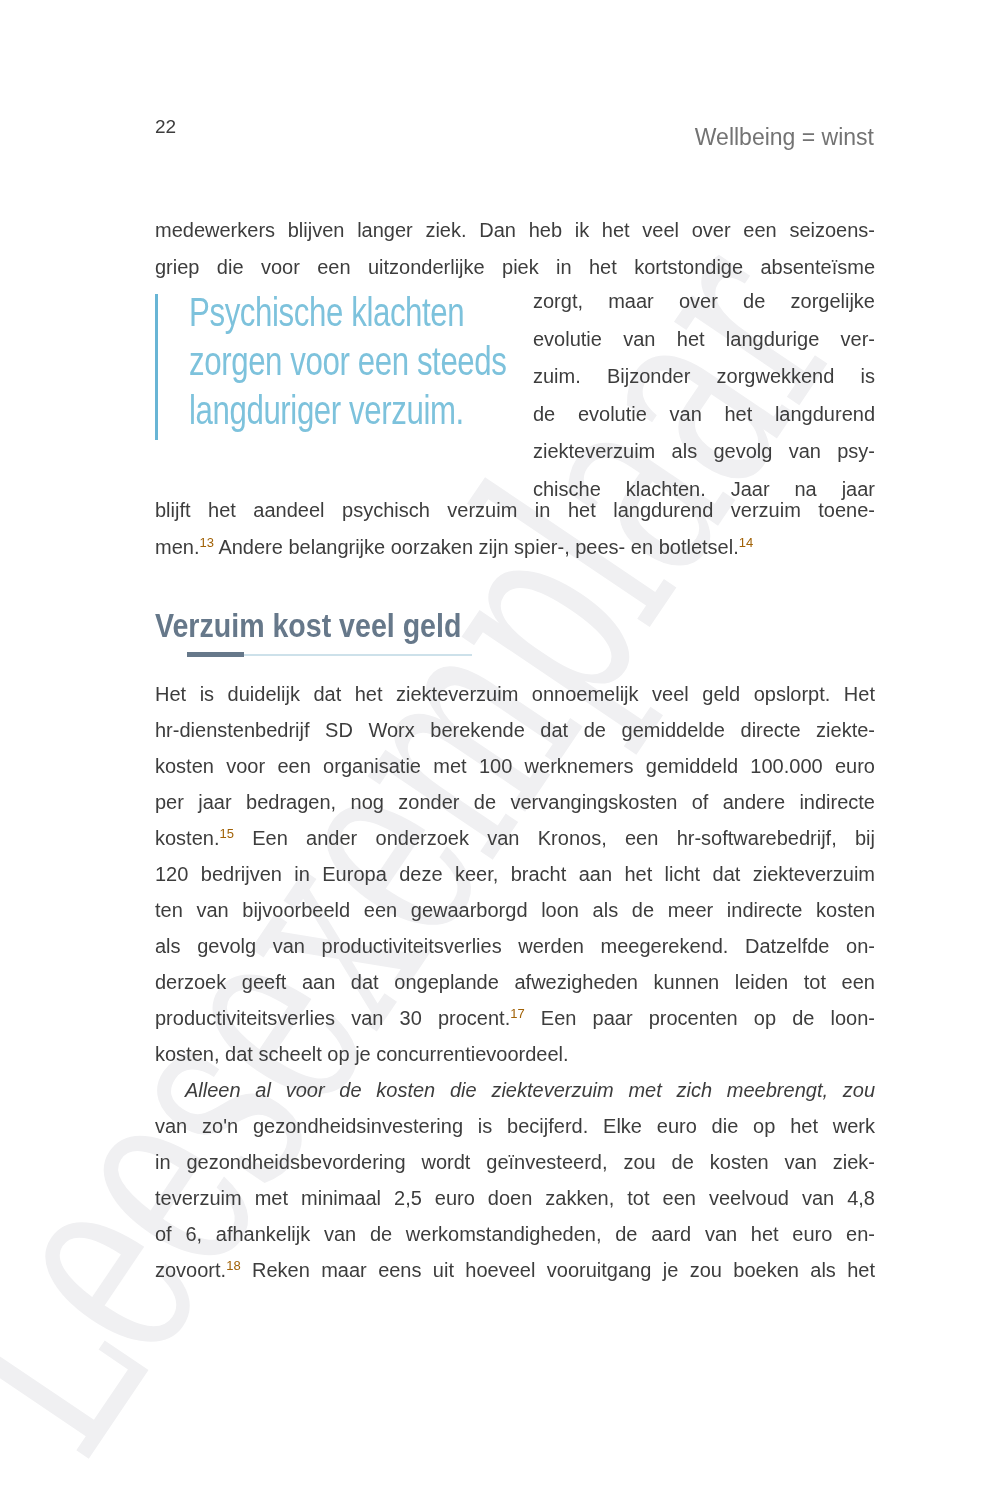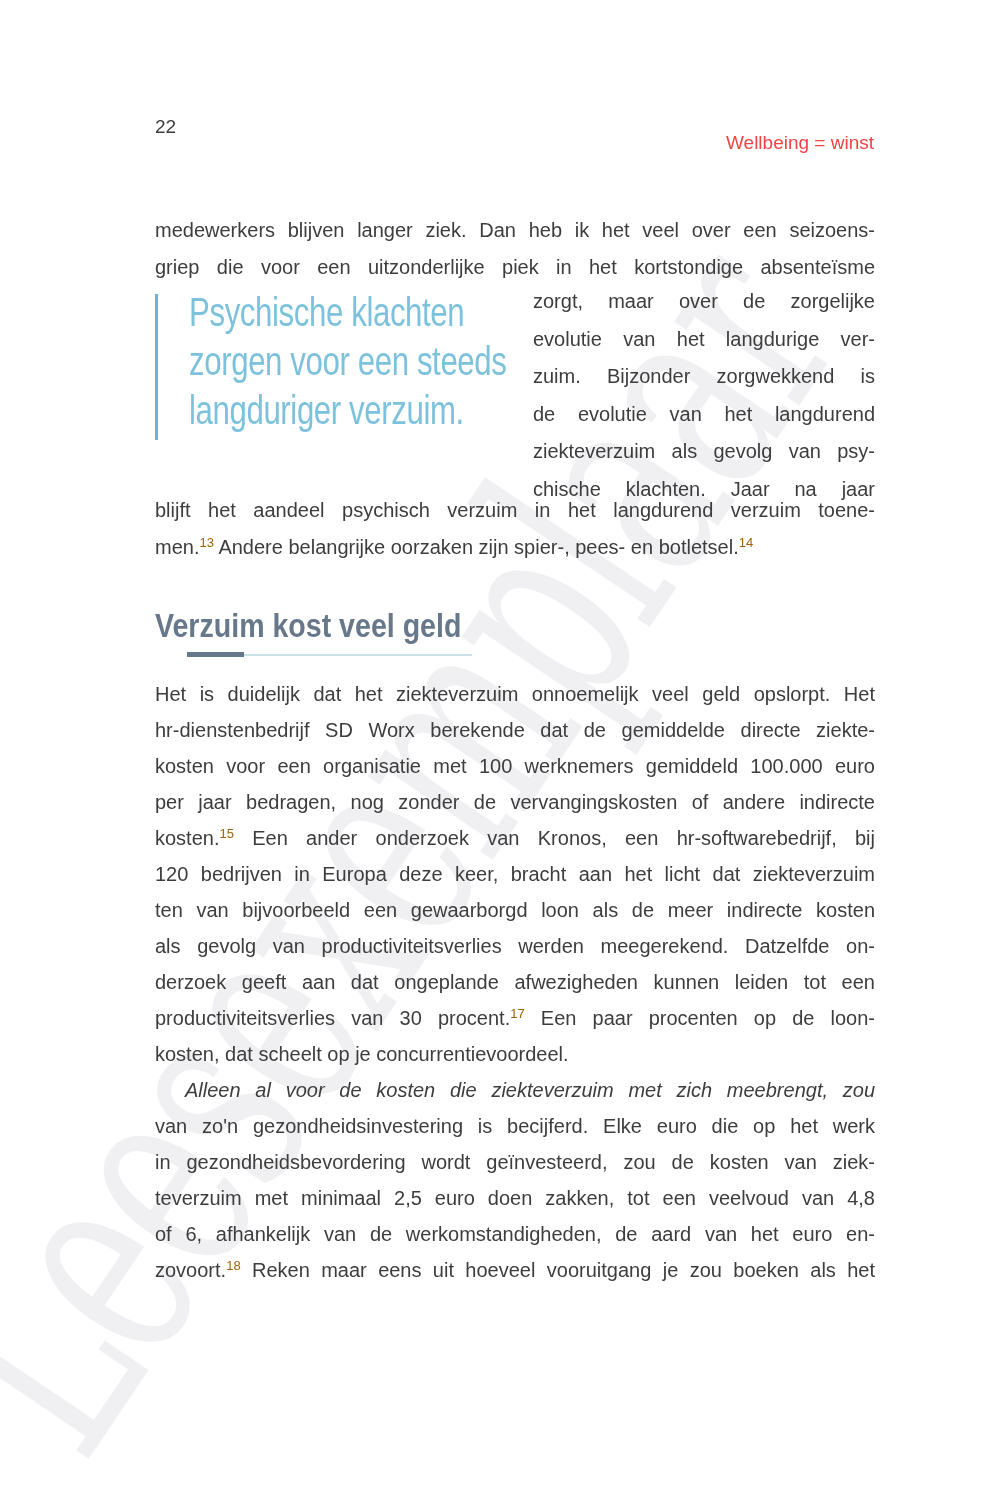--- a/index.html
+++ b/index.html
@@ -28,22 +28,22 @@
     transform-origin: 0 0;
     letter-spacing: -0.02em;
   }
   .content { position: absolute; inset: 0; z-index: 1; }
   
   .hdr-num {
     position: absolute; left: 155px; top: 116px;
     font-size: 19px; color: #3d3d3d;
   }
   .hdr-title {
-    position: absolute; right: 126px; top: 132px;
-    font-size: 19px; color: #ef4444;
+    position: absolute; right: 126px; top: 124px;
+    font-size: 23px; color: #737373;
   }
   
   .blk { position: absolute; }
   .jl {
     text-align: justify;
     text-align-last: justify;
     font-size: 20px;
   }
   .ll { text-align-last: left; }
   .ind { text-indent: 30px; font-style: italic; }

